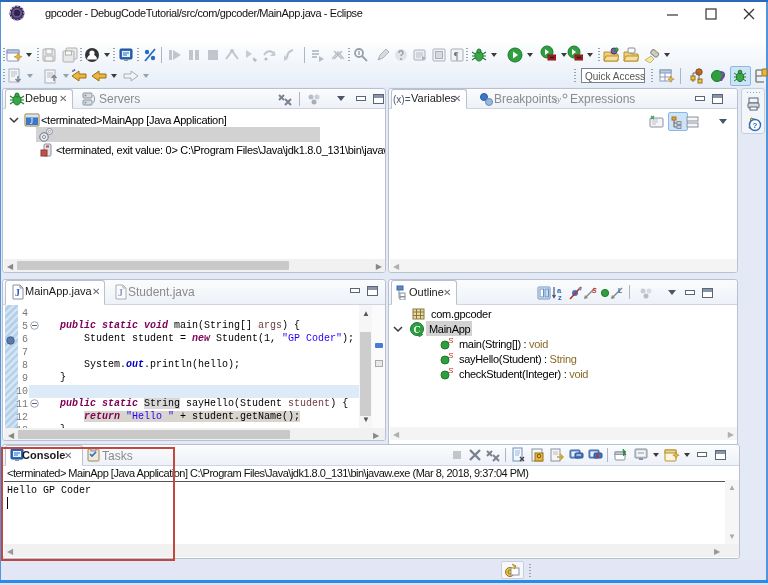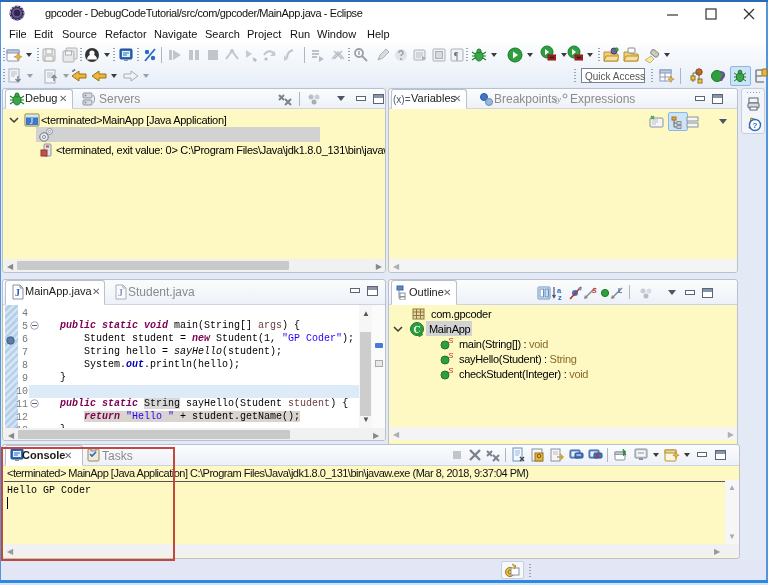--- a/index.html
+++ b/index.html
@@ -5,21 +5,21 @@
 * { margin:0; padding:0; box-sizing:border-box; }
 html,body { width:768px; height:585px; overflow:hidden; }
 body { font-family:"Liberation Sans", sans-serif; font-size:12px; color:#000; background:#fff; }
 .abs { position:absolute; }
 #titlebar { left:1px; top:2px; width:765px; height:22px; background:#ffffff; }
 #title-text { left:28px; top:5px; font-size:11px; color:#111; letter-spacing:-0.4px;margin-left:16px; }
 #menubar { left:1px; top:24px; width:765px; height:20px; background:#fff; }
 .menu-item { position:absolute; top:4px; font-size:11px; color:#111; }
 #toolbars { left:1px; top:44px; width:765px; height:43px; background:linear-gradient(#fbfdfe,#e7eef8); }
 #workbench { left:1px; top:87px; width:765px; height:473px; background:#e4eaf5; }
-.panel { position:absolute; background:#fef9c3; border:1px solid #b9c1d0; border-radius:3px; overflow:hidden; }
+.panel { position:absolute; background:#ffffff; border:1px solid #b9c1d0; border-radius:3px; overflow:hidden; }
 .tabrow { position:absolute; left:0; top:0; width:100%; background:linear-gradient(#fbfcfd,#edf1f8); border-bottom:1px solid #cdd4e0; border-radius:3px 3px 0 0; }
 .tab-active { position:absolute; top:0; background:#fff; border:1px solid #b9c0ce; border-bottom:1px solid #fff; border-radius:3px 3px 0 0; z-index:2; }
 .tab-label { position:absolute; font-size:11px; color:#1a1a1a; z-index:3; }
 .tab-label-in { position:absolute; font-size:12px; color:#8b8b8b; z-index:3; }
 .tabx { position:absolute; font-size:10px; color:#5f6b7a; z-index:3; }
 .tree-text { position:absolute; font-size:11px; color:#000; white-space:pre; letter-spacing:-0.3px; }
 .code { font-family:"Liberation Mono", monospace; font-size:10px; white-space:pre; }
 .kw { color:#7f0055; font-weight:bold;font-style:italic; }
 .str { color:#2a00ff; }
 .fld { color:#0000c0; font-style:italic; font-weight:bold; }
@@ -51,32 +51,20 @@
         <path d="M1 8a7 7 0 0 0 14 0" fill="none" stroke="#9a8cc0" stroke-width="1.4" stroke-dasharray="2 1.5"></path>
       </svg>
     <div class="abs" id="title-text">gpcoder - DebugCodeTutorial/src/com/gpcoder/MainApp.java - Eclipse</div>
     <svg class="abs" style="left:664px;top:6px;width:92px;height:12px" viewBox="0 0 92 12">
       <line x1="2" y1="7" x2="13" y2="7" stroke="#333" stroke-width="1.2"></line>
       <rect x="41" y="1" width="10" height="10" fill="none" stroke="#333" stroke-width="1.2"></rect>
       <line x1="79" y1="1" x2="89" y2="11" stroke="#333" stroke-width="1.2"></line>
       <line x1="89" y1="1" x2="79" y2="11" stroke="#333" stroke-width="1.2"></line>
     </svg>
   </div>
-  <div class="abs" id="menubar">
-    <span class="menu-item" style="left:8px">File</span>
-    <span class="menu-item" style="left:33px">Edit</span>
-    <span class="menu-item" style="left:61px">Source</span>
-    <span class="menu-item" style="left:104px">Refactor</span>
-    <span class="menu-item" style="left:153px">Navigate</span>
-    <span class="menu-item" style="left:204px">Search</span>
-    <span class="menu-item" style="left:246px">Project</span>
-    <span class="menu-item" style="left:289px">Run</span>
-    <span class="menu-item" style="left:316px">Window</span>
-    <span class="menu-item" style="left:366px">Help</span>
-  </div>
   <div class="abs" id="toolbars">
     <div class="dotsep" style="left:2px;top:3px;height:16px"></div>
     <svg class="i16" style="left:5px;top:3px" viewBox="0 0 16 16">
         <rect x="1" y="3" width="12" height="11" rx="1" fill="#fdfdfd" stroke="#8a98b8"></rect>
         <rect x="1" y="3" width="12" height="3" fill="#b8cce4" stroke="#8a98b8"></rect>
         <path d="M12 6l1.2 2.6L16 9.8l-2.8 1.2L12 13.6l-1.2-2.6L8 9.8l2.8-1.2z" fill="#e8b63c" stroke="#a97d1a" stroke-width="0.5"></path>
       </svg>
     <div class="dd" style="left:25px;top:9px"></div>
     <div class="dotsep" style="left:36px;top:3px;height:16px"></div>
     <svg class="i16" style="left:40px;top:3px" viewBox="0 0 16 16">
@@ -418,21 +406,20 @@
             <circle cx="4.5" cy="4.5" r="3.8" fill="#fff" stroke="#9aa2ae"></circle>
             <line x1="2" y1="4.5" x2="7" y2="4.5" stroke="#5a6678"></line>
           </svg>
         <svg class="abs" style="left:26px;top:94px;width:9px;height:9px;z-index:3" viewBox="0 0 9 9">
             <circle cx="4.5" cy="4.5" r="3.8" fill="#fff" stroke="#9aa2ae"></circle>
             <line x1="2" y1="4.5" x2="7" y2="4.5" stroke="#5a6678"></line>
           </svg>
         <div class="abs" style="left:32px;top:1.5px;width:323px;height:122px;">
           <div class="abs code" style="left:0;top:13px"><span class="kw">    public</span> <span class="kw">static</span> <span class="kw">void</span> main(String[] <span style="color:#6a3e3e">args</span>) {</div>
           <div class="abs code" style="left:0;top:26px">        Student student = <span class="kw">new</span> Student(1, <span class="str">"GP Coder"</span>);</div>
-          <div class="abs code" style="left:0;top:39px">        String hello = <span class="itl">sayHello</span>(student);</div>
           <div class="abs code" style="left:0;top:52px">        System.<span class="fld">out</span>.println(hello);</div>
           <div class="abs code" style="left:0;top:65px">    }</div>
           <div class="abs code" style="left:0;top:91px"><span class="kw">    public</span> <span class="kw">static</span> <span style="background:#d8d8d8">String</span> sayHello(Student <span style="color:#6a3e3e">student</span>) {</div>
           <div class="abs code" style="left:0;top:104px">        <span style="background:#d8d5ce"><span class="kw">return</span> <span class="str">"Hello "</span> + student.getName();</span></div>
           <div class="abs code" style="left:0;top:117px">    }</div>
         </div>
         <div class="abs" style="left:355px;top:0px;width:13px;height:123px;background:#f6f6f6;">
           <span class="sba" style="left:3px;top:4px;color:#555">▲</span>
           <span class="sba" style="left:3px;bottom:4px;color:#555">▼</span>
           <div class="thumb" style="left:1px;top:27px;width:11px;height:84px;background:#cdcdcd;"></div>

